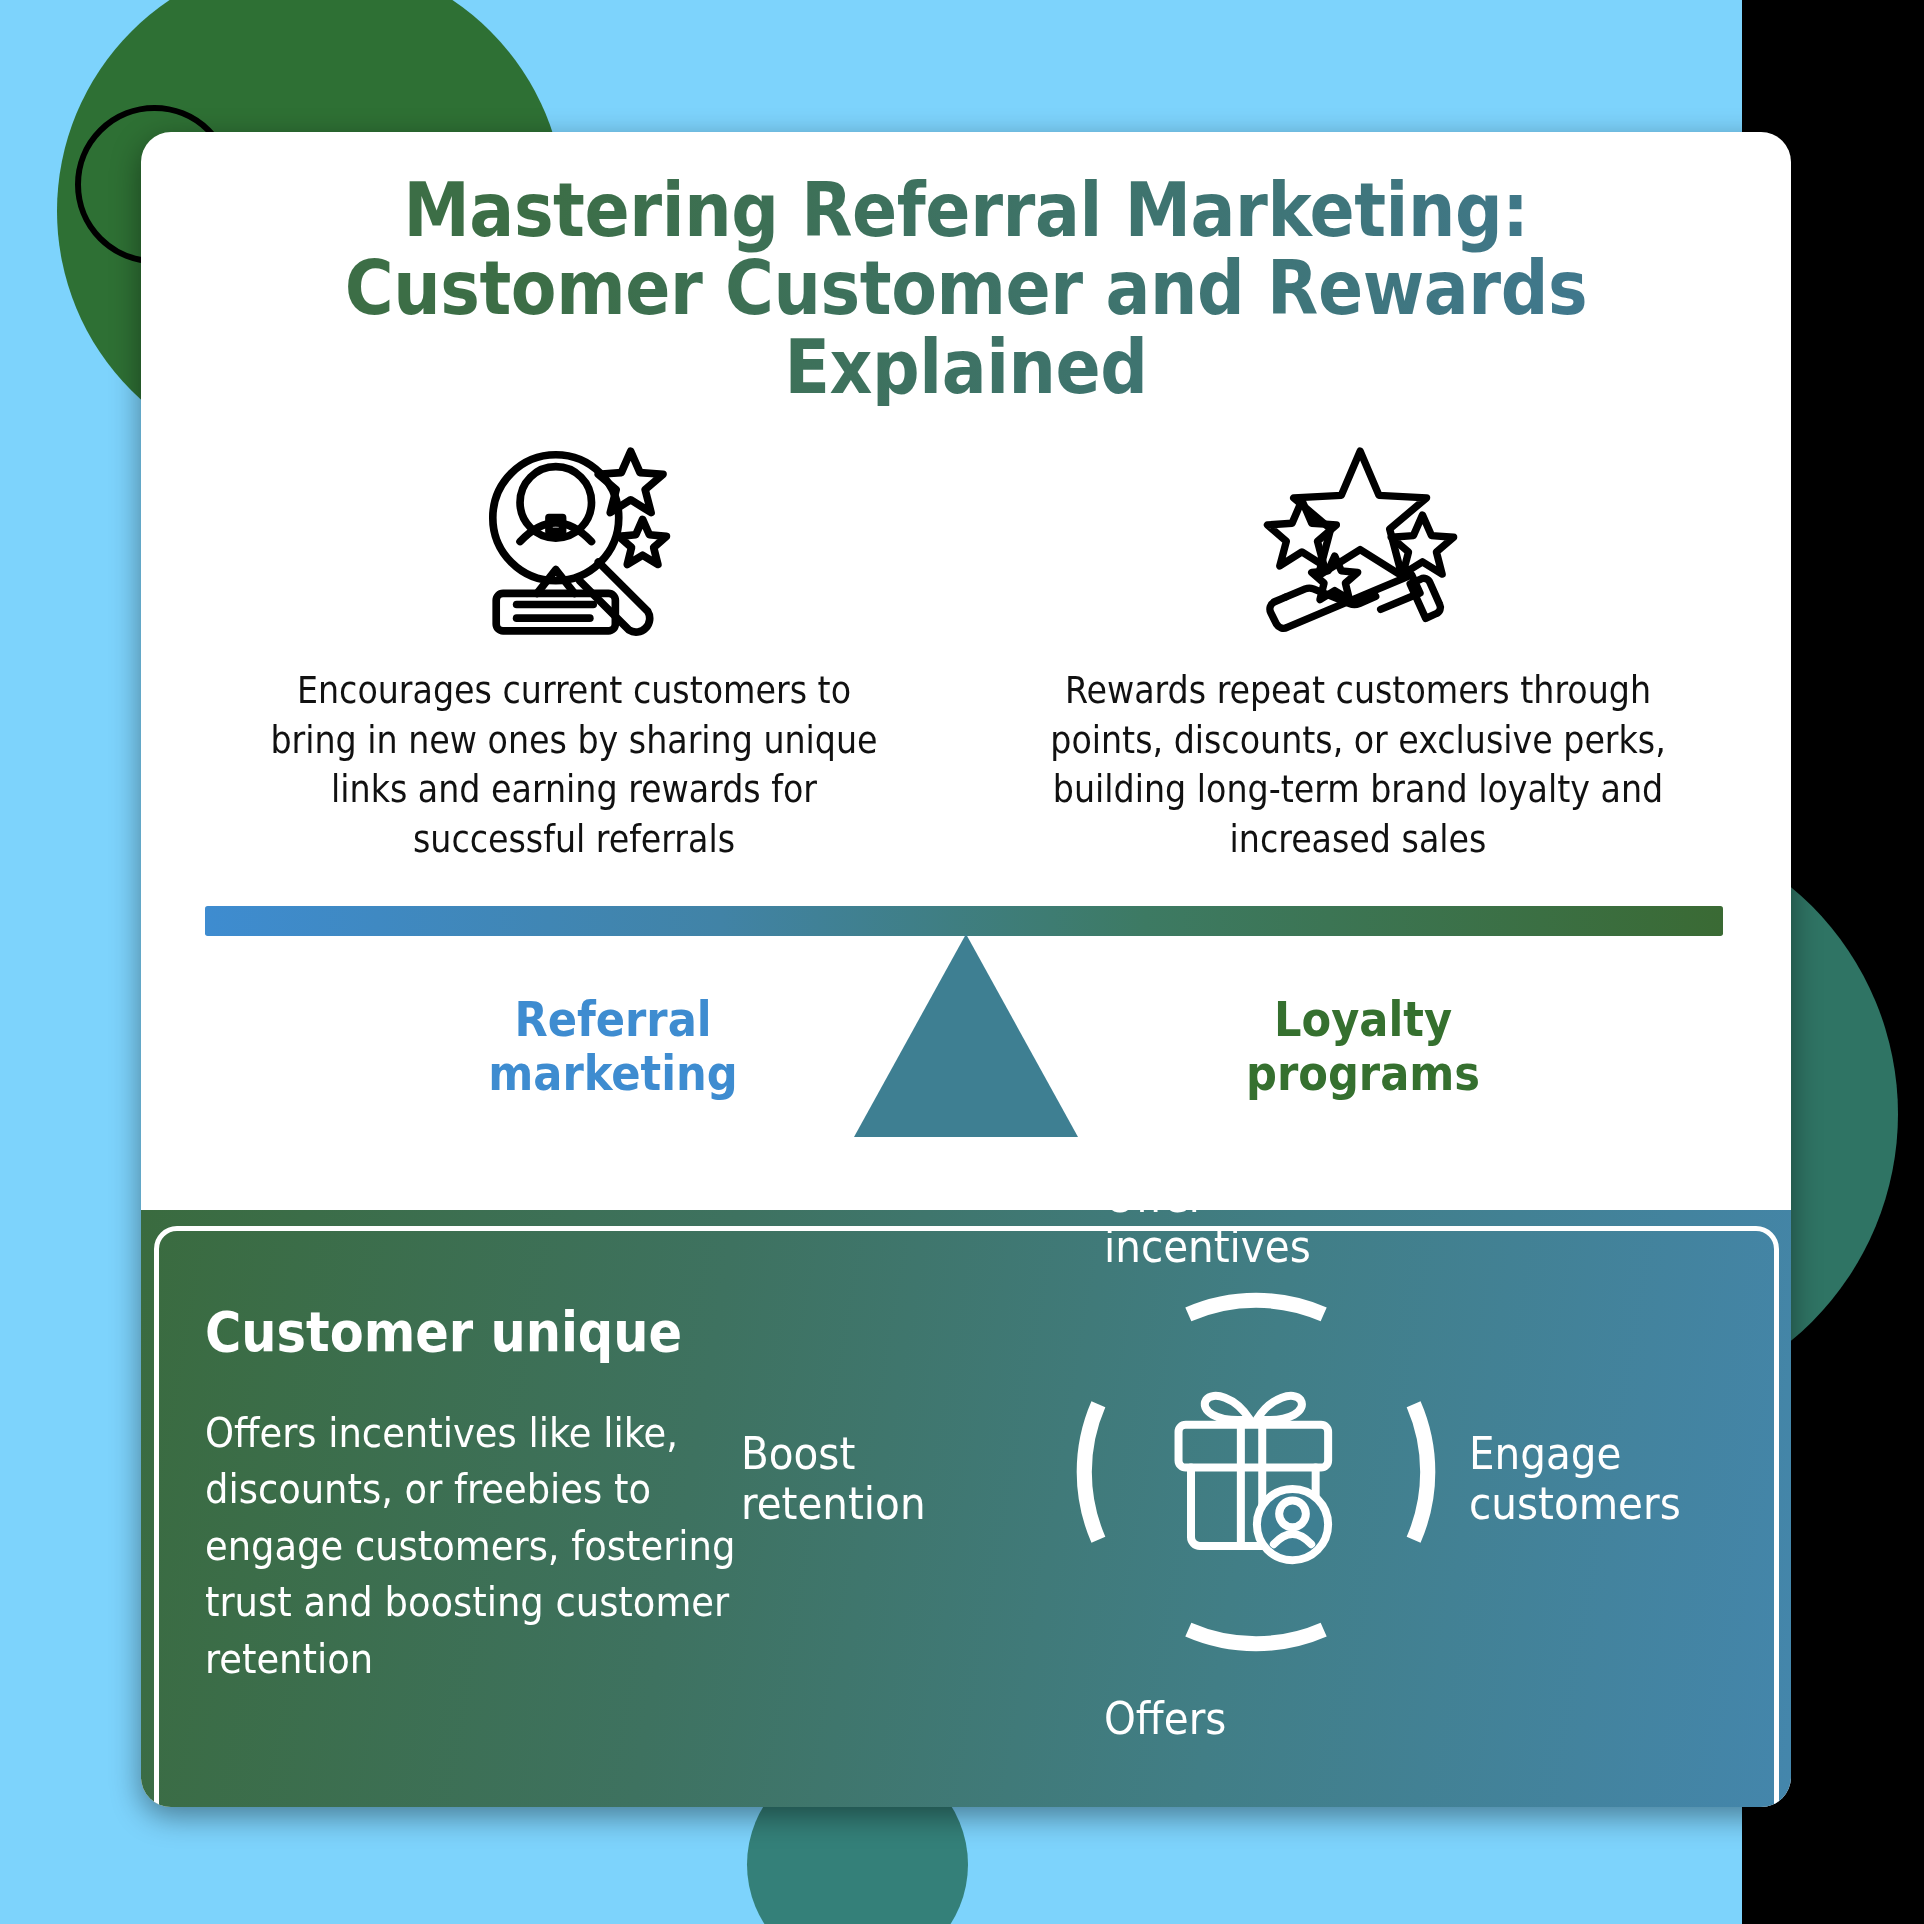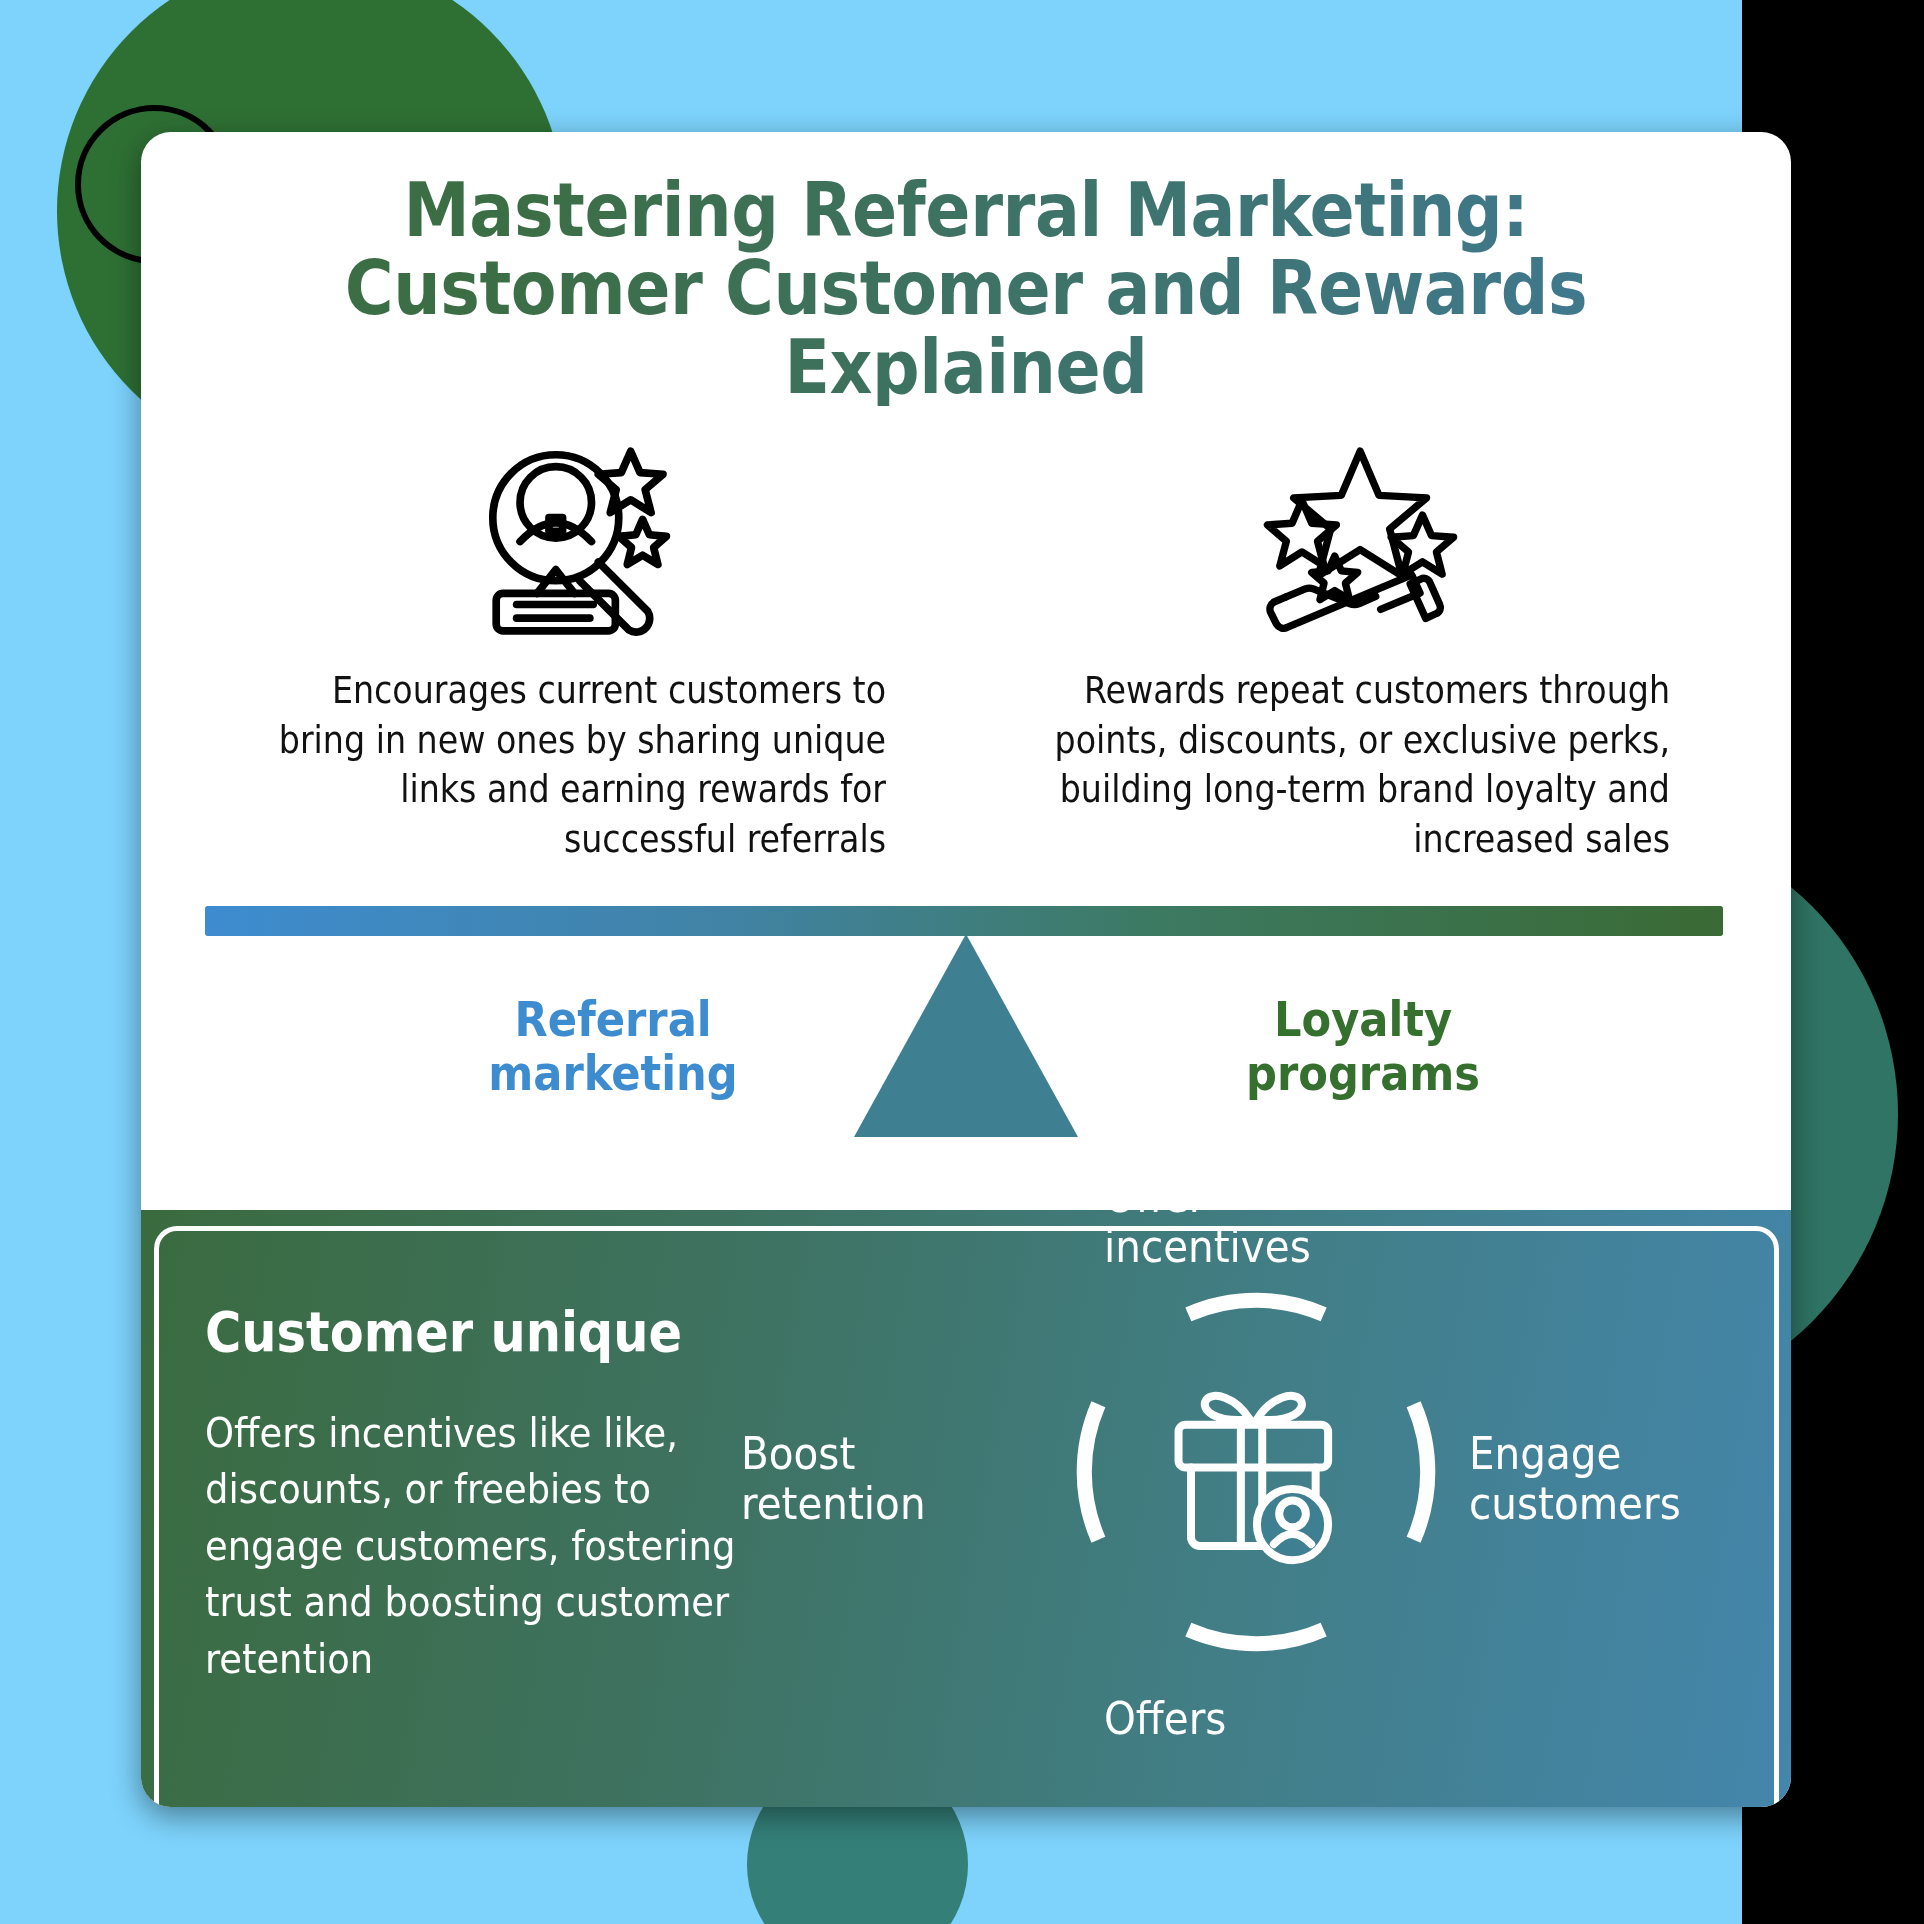--- a/index.html
+++ b/index.html
@@ -79,21 +79,21 @@
     display: flex;
     margin-top: 30px;
     padding: 0 41px;
   }
   .col { flex: 1 1 50%; display: flex; flex-direction: column; align-items: center; }
 
   .col-icon { width: 205px; height: 200px; display: block; }
 
   .col-text {
     margin-top: 30px;
-    text-align: right;
+    text-align: center;
     font-family: "DejaVu Sans Condensed", "Liberation Sans Narrow", "Liberation Sans", sans-serif;
     font-size: 37px;
     line-height: 1.34;
     color: #111111;
     max-width: 624px;
   }
 
   
   #balance { position: relative; margin-top: 41px; height: 285px; }
 

